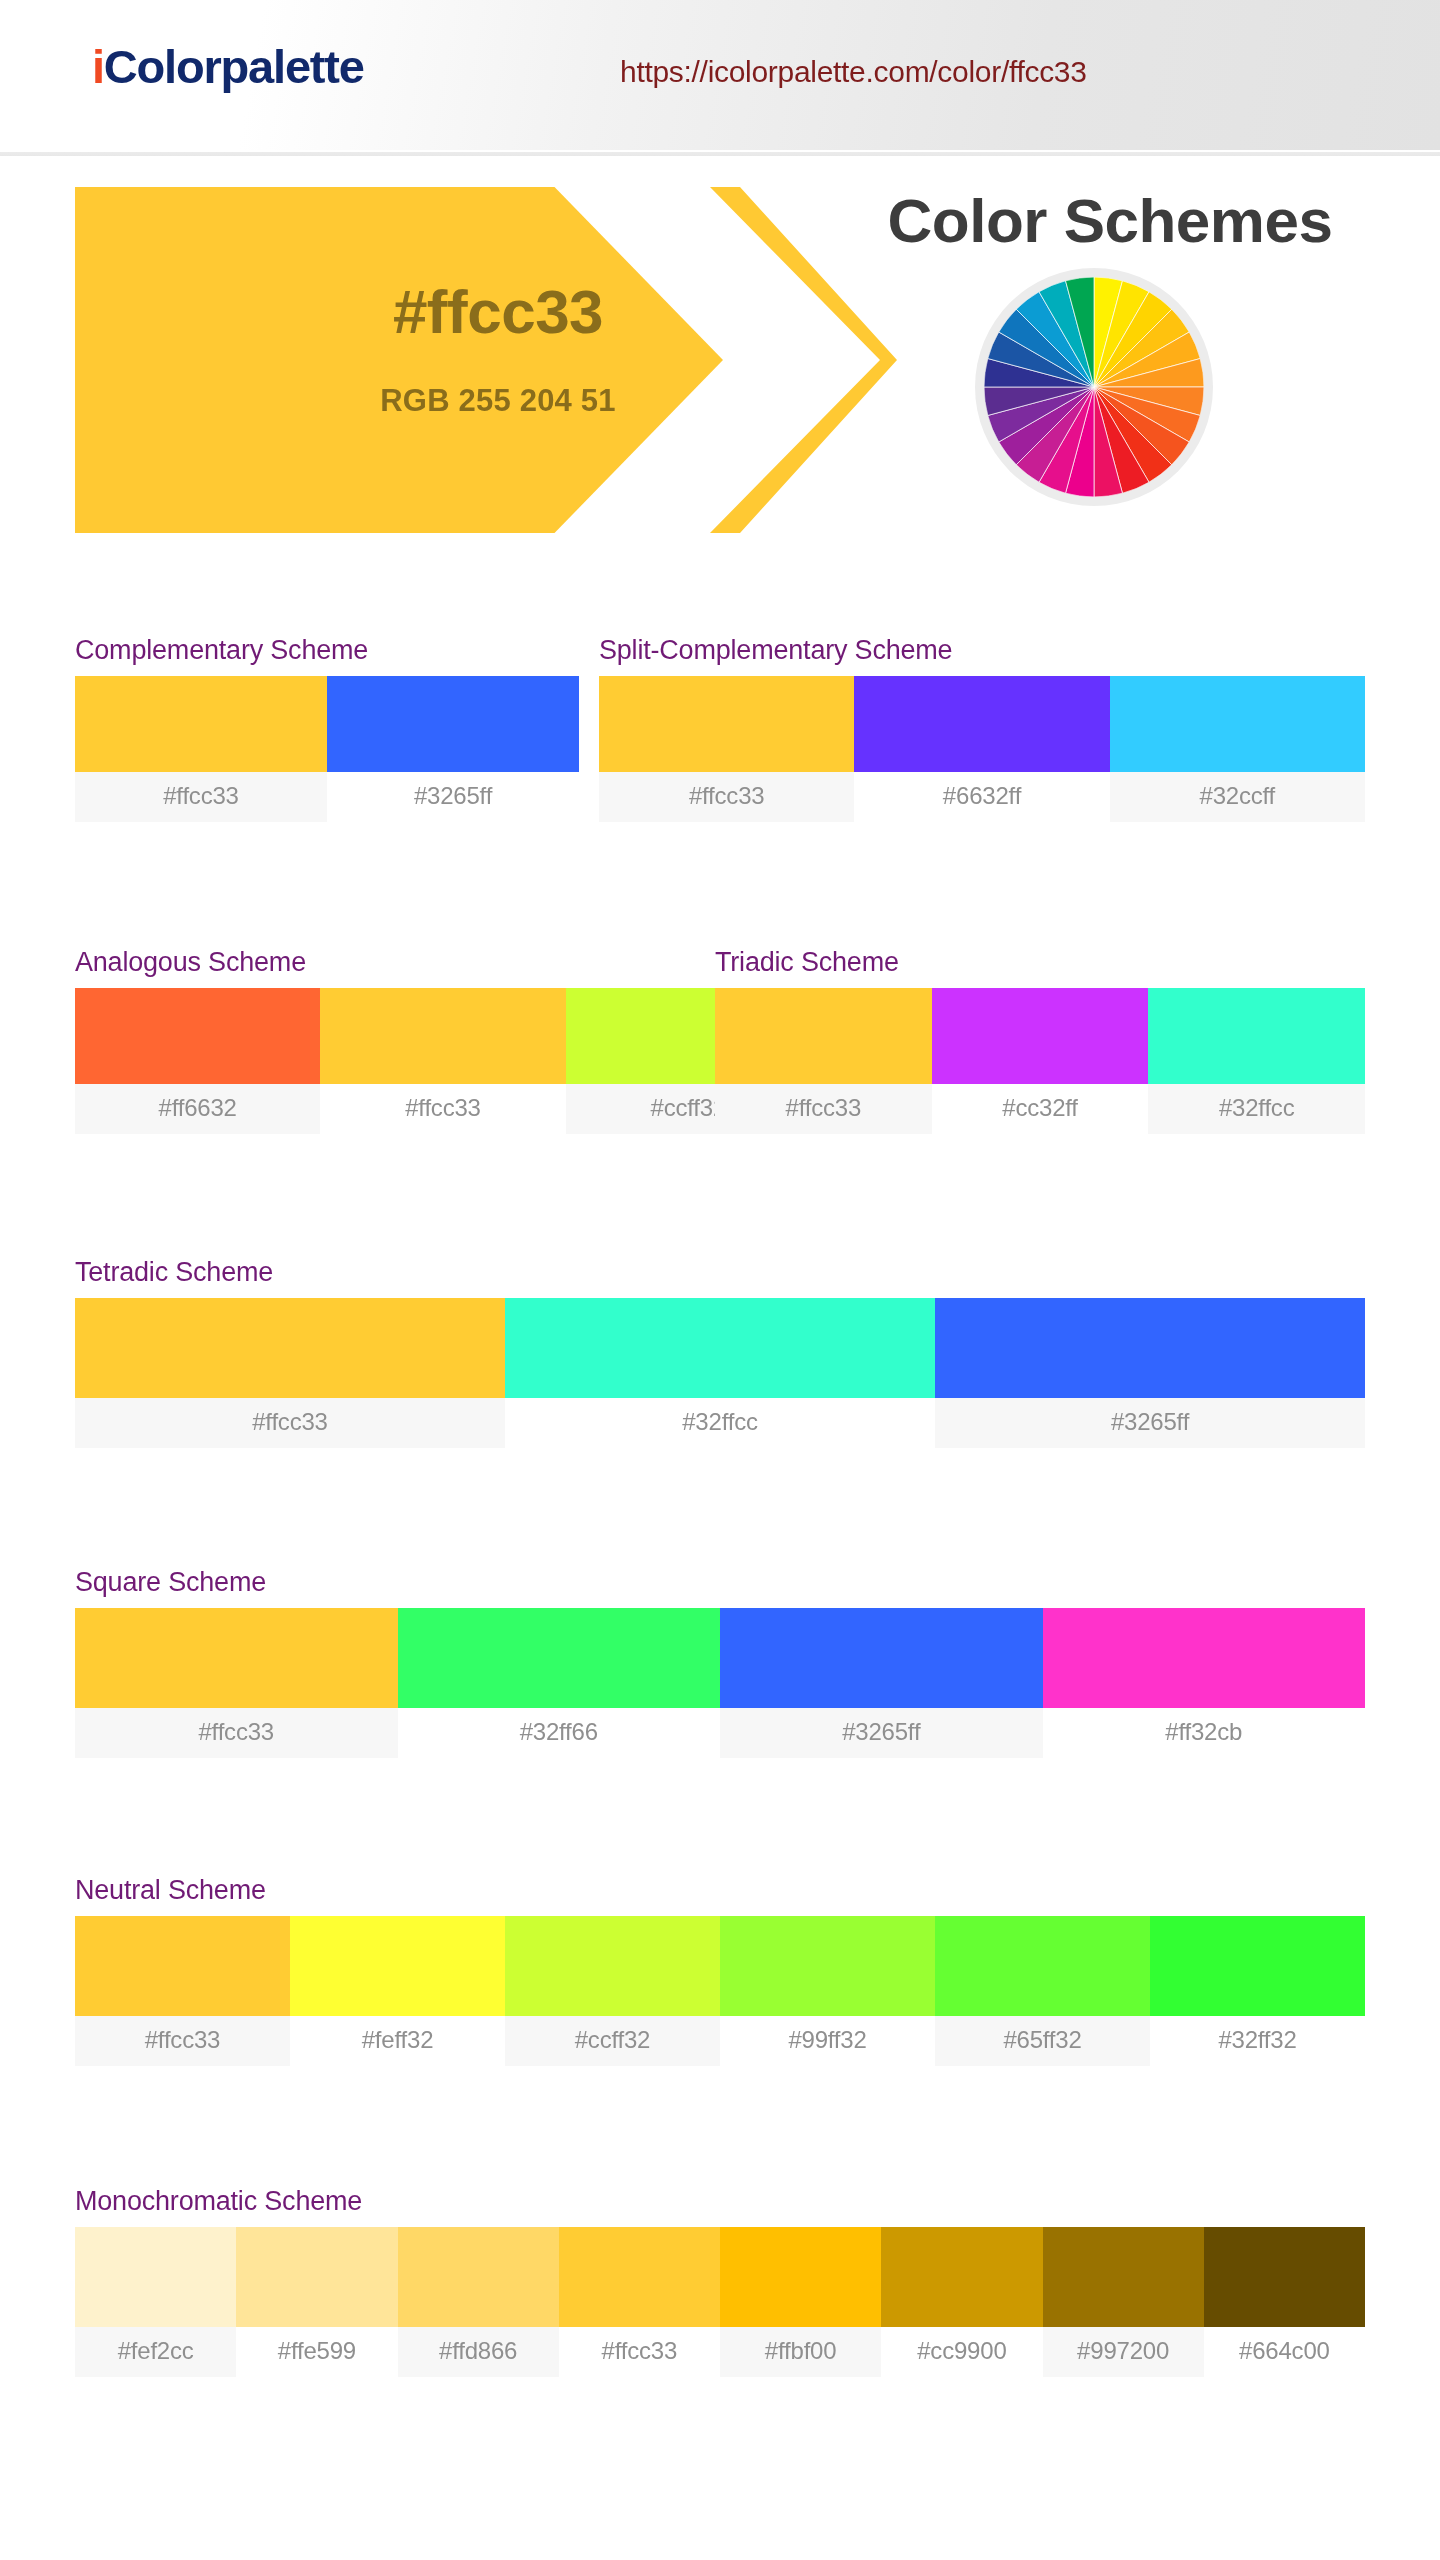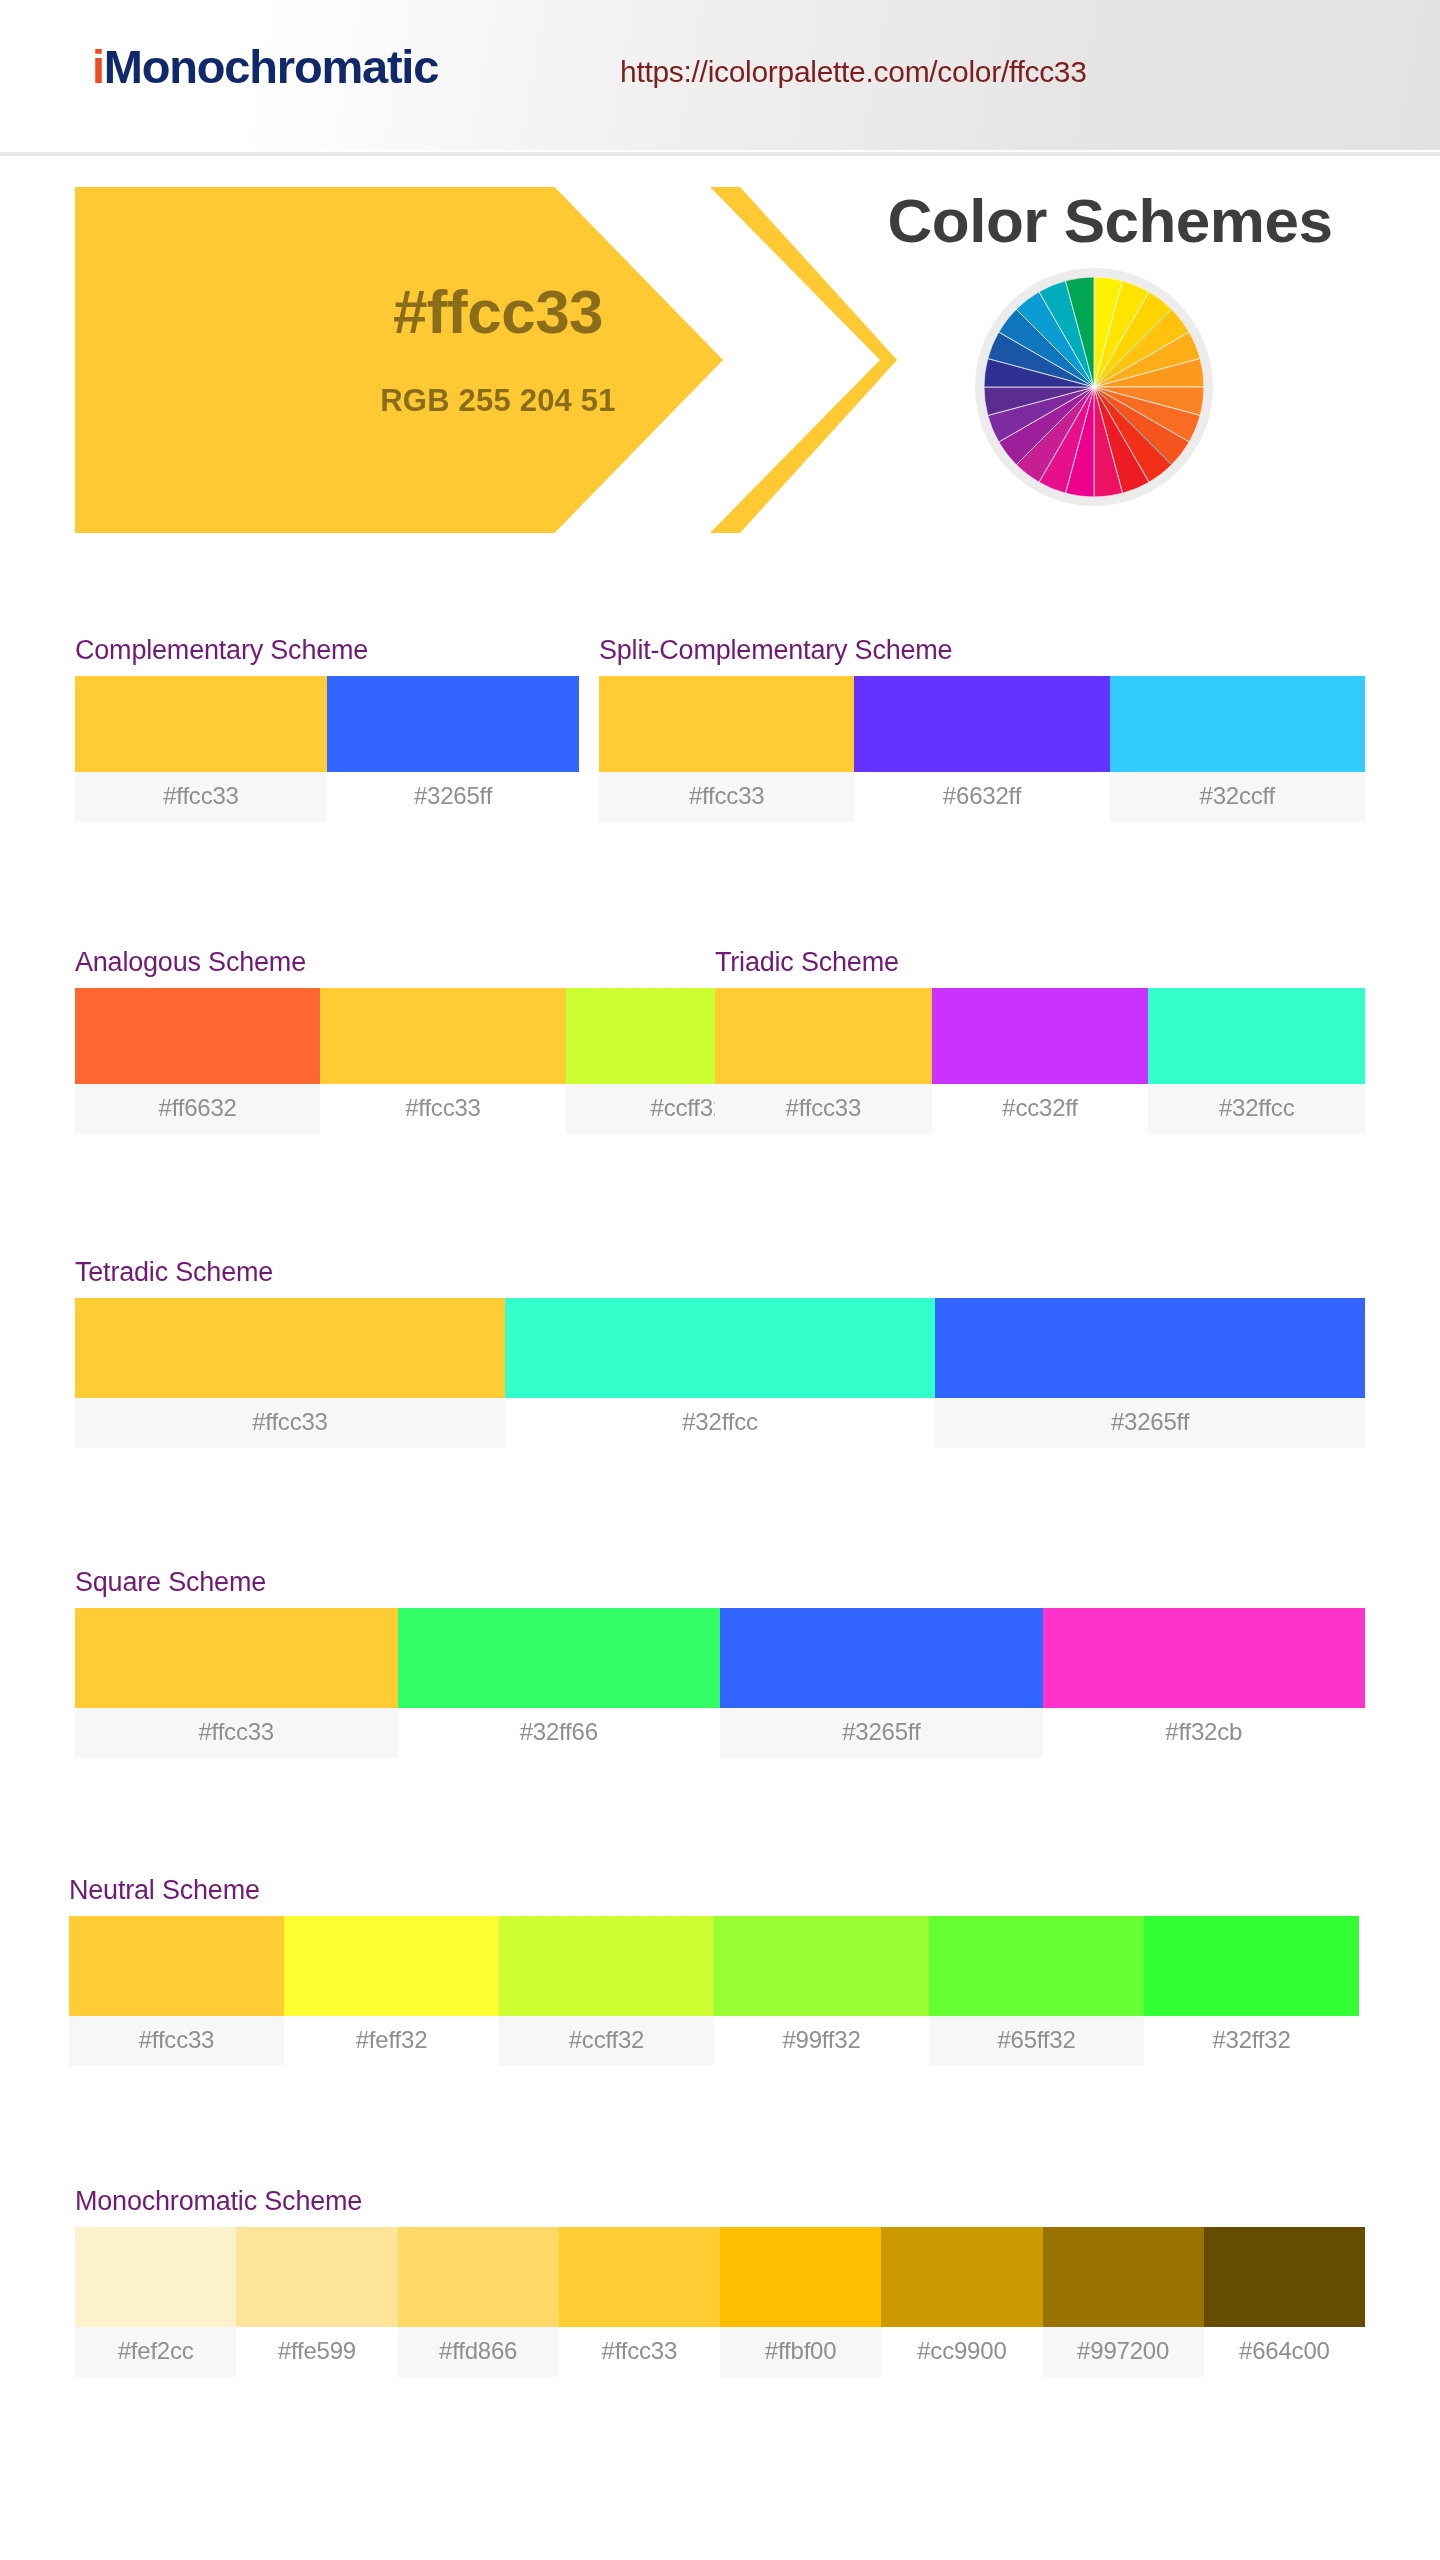--- a/index.html
+++ b/index.html
@@ -147,21 +147,21 @@
   .lbl-alt { background: #f7f7f7; }
   .lbl-plain { background: #ffffff; }
 </style>
 </head>
 <body>
 
 <div id="header">
   <div id="header-band"></div>
   <div id="header-rule"></div>
 
-  <div id="logo"><span class="logo-i">i</span><span class="logo-rest">Monochromatic</span></div>
+  <div id="logo"><span class="logo-i">i</span><span class="logo-rest">Colorpalette</span></div>
 
   <div id="page-url">https://icolorpalette.com/color/ffcc33</div>
 </div>
 
 <div id="hero">
 
   <div id="hero-chevron">
     <svg width="200" height="346" viewBox="0 0 200 346">
       <path d="M 10 0 L 180 173 L 10 346 L 40 346 L 197 173 L 40 0 Z" fill="#ffc933"></path>
     </svg>
@@ -303,21 +303,21 @@
         <div class="swatch-col">
           <div class="swatch-chip" style="background: rgb(50, 101, 255); height: 100px;"></div>
           <div class="swatch-label lbl-alt">#3265ff</div>
         </div>
         <div class="swatch-col">
           <div class="swatch-chip" style="background: rgb(255, 50, 203); height: 100px;"></div>
           <div class="swatch-label lbl-plain">#ff32cb</div>
         </div>
       </div>
     </div>
-    <div class="scheme-block" style="left: 69px; top: 1873px; width: 1290px;">
+    <div class="scheme-block" style="left: 75px; top: 1873px; width: 1290px;">
       <div class="scheme-title">Neutral Scheme</div>
       <div class="swatch-row">
         <div class="swatch-col">
           <div class="swatch-chip" style="background: rgb(255, 204, 51); height: 100px;"></div>
           <div class="swatch-label lbl-alt">#ffcc33</div>
         </div>
         <div class="swatch-col">
           <div class="swatch-chip" style="background: rgb(254, 255, 50); height: 100px;"></div>
           <div class="swatch-label lbl-plain">#feff32</div>
         </div>

